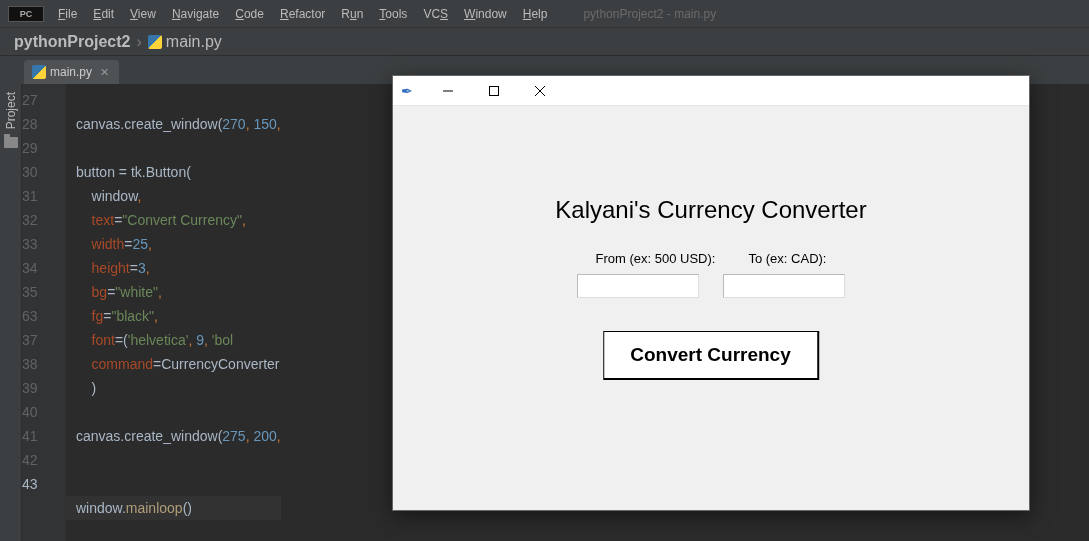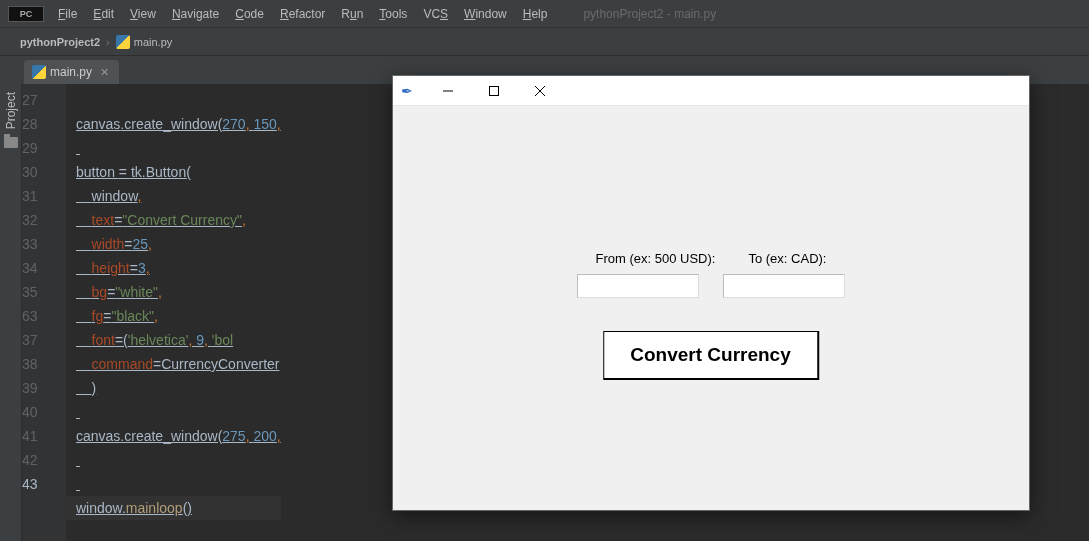--- a/index.html
+++ b/index.html
@@ -6,41 +6,41 @@
 body { width:1089px; height:541px; background:#2b2b2b; overflow:hidden; position:relative; }
 
 
 .menubar { height:28px; background:#3c3f41; display:flex; align-items:center; padding:0 8px; color:#bbb; font-size:12px; border-bottom:1px solid #323232; }
 .pc-logo { width:36px; height:16px; background:#111; border:1px solid #555; color:#aaa; font-size:9px; display:flex; align-items:center; justify-content:center; margin-right:14px; font-weight:bold; }
 .menu-item { margin-right:16px; cursor:pointer; }
 .menu-item u { text-decoration:underline; }
 .context-label { color:#6a6a6a; margin-left:20px; }
 
 
-.crumbbar { height:28px; background:#3c3f41; display:flex; align-items:center; padding:0 20px; color:#bbb; font-size:11px; border-bottom:1px solid #2d2d2d; }
+.crumbbar { height:28px; background:#3c3f41; display:flex; align-items:center; padding:0 14px; color:#bbb; font-size:16px; border-bottom:1px solid #2d2d2d; }
 .crumb-proj { font-weight:bold; }
 .crumb-sep { margin:0 6px; color:#777; }
 .py-icon { display:inline-block; width:14px; height:14px; border-radius:2px; background:linear-gradient(135deg,#3776ab 50%,#ffd43b 50%); margin-right:4px; vertical-align:-2px; }
 
 
 .tabbar { height:28px; background:#3c3f41; display:flex; align-items:flex-end; padding-left:24px; }
 .tab { background:#4e5254; color:#ccc; font-size:12px; padding:5px 10px 5px 8px; display:flex; align-items:center; border-top-left-radius:4px; border-top-right-radius:4px; }
 .tab-close { margin-left:8px; color:#999; font-size:11px; }
 
 
 .projstrip { position:absolute; left:0; top:84px; bottom:0; width:22px; background:#3c3f41; border-right:1px solid #2d2d2d; color:#bbb; font-size:12px; }
 .projstrip .lbl { writing-mode:vertical-rl; transform:rotate(180deg); margin:8px auto; }
 .projstrip .folder { margin:6px auto; width:14px; height:11px; background:#888; border-radius:1px; position:relative; }
 .projstrip .folder:before { content:""; position:absolute; top:-3px; left:0; width:6px; height:3px; background:#888; }
 
 
 .editor { position:absolute; left:22px; top:84px; right:0; bottom:0; background:#2b2b2b; font-family:"Consolas","Courier New",monospace; font-size:14px; display:flex; }
 .gutter { width:44px; background:#313335; color:#606366; padding:4px 8px 4px 0; line-height:24px; }
 .gutter .cur { color:#a9b7c6; }
-.code { padding:4px 0 4px 10px; line-height:24px; color:#a9b7c6; white-space:pre;text-decoration:underline; }
+.code { padding:4px 0 4px 10px; line-height:24px; color:#a9b7c6; white-space:pre; }
 .code .cur-line { background:#323232; display:block; margin-left:-10px; padding-left:10px; }
 .c-var  { color:#a9b7c6; }
 .c-fn2  { color:#b09d79; }
 .c-par  { color:#aa4926; }
 .c-str  { color:#6a8759; }
 .c-num  { color:#6897bb; }
 .c-op   { color:#a9b7c6; }
 .c-pun  { color:#cc7832; }
 
 
@@ -151,20 +151,21 @@
         </svg>
       </div>
     <div class="tk-btn close">
         <svg viewBox="0 0 10 10">
           <line x1="0" y1="0" x2="10" y2="10" stroke="#000"></line>
           <line x1="10" y1="0" x2="0" y2="10" stroke="#000"></line>
         </svg>
       </div>
   </div>
   <div class="tk-body">
+    <div class="tk-heading">Kalyani's Currency Converter</div>
     <div class="tk-labels">
       <span>From (ex: 500 USD):</span>
       <span>To (ex: CAD):</span>
     </div>
     <div class="tk-entries">
       <input class="tk-entry" type="text" style="">
       <input class="tk-entry" type="text" style="">
     </div>
     <button class="tk-button">Convert Currency</button>
   </div>

